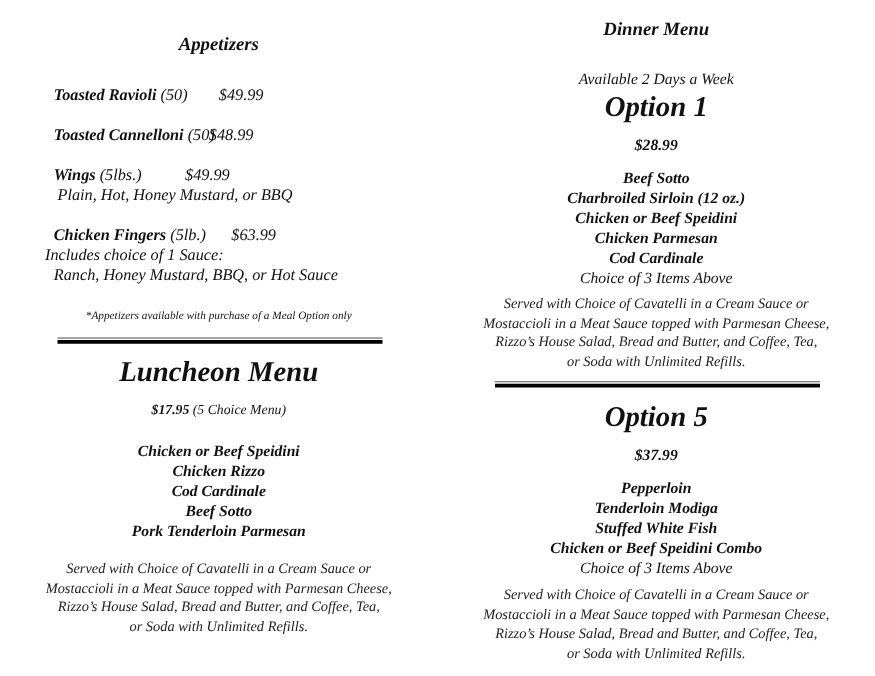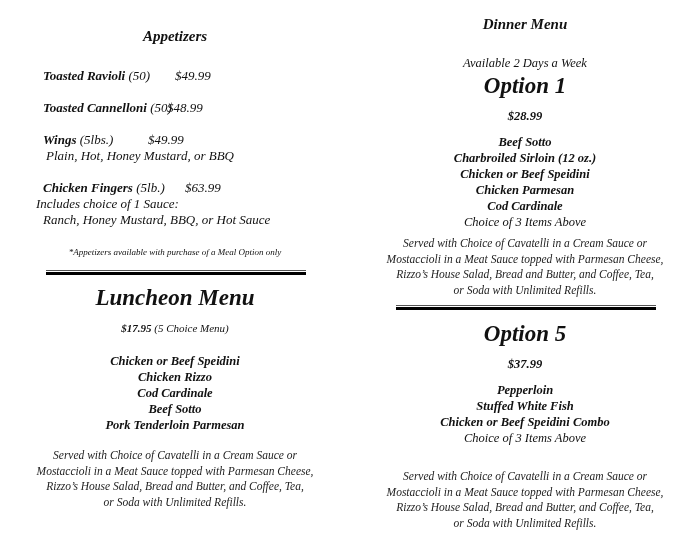--- a/index.html
+++ b/index.html
@@ -114,20 +114,21 @@
   <div class="divider" style="left:396px; width:260px; top:305px;">
     <div class="thin"></div>
       <div class="gap"></div>
       <div class="thick"></div>
   </div>
 
   <div class="abs center h2" style="left:350px; width:350px; top:321px;">Option 5</div>
   <div class="abs center b13" style="left:350px; width:350px; top:357px; font-size:12.5px;">$37.99</div>
   <div class="abs center list" style="left:350px; width:350px; top:382px;">
     <div>Pepperloin</div>
+    <div>Tenderloin Modiga</div>
     <div>Stuffed White Fish</div>
     <div>Chicken or Beef Speidini Combo</div>
     <div style="font-weight:normal;">Choice of 3 Items Above</div>
   </div>
   <div class="abs center desc" style="left:350px; width:350px; top:469px;">
     <div>Served with Choice of Cavatelli in a Cream Sauce or</div>
     <div>Mostaccioli in a Meat Sauce topped with Parmesan Cheese,</div>
     <div>Rizzo’s House Salad, Bread and Butter, and Coffee, Tea,</div>
     <div>or Soda with Unlimited Refills.</div>
   </div>

